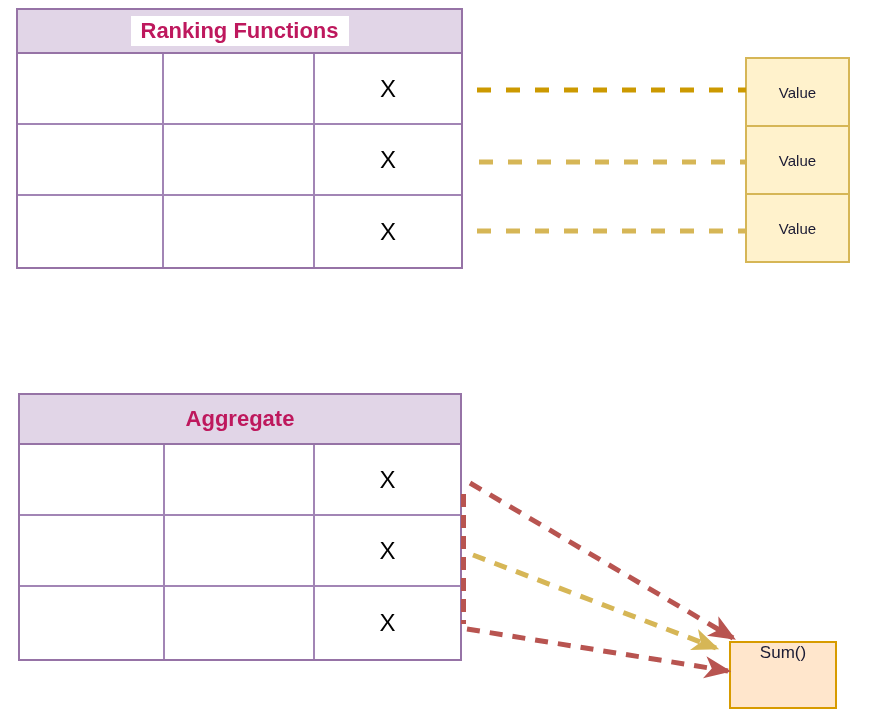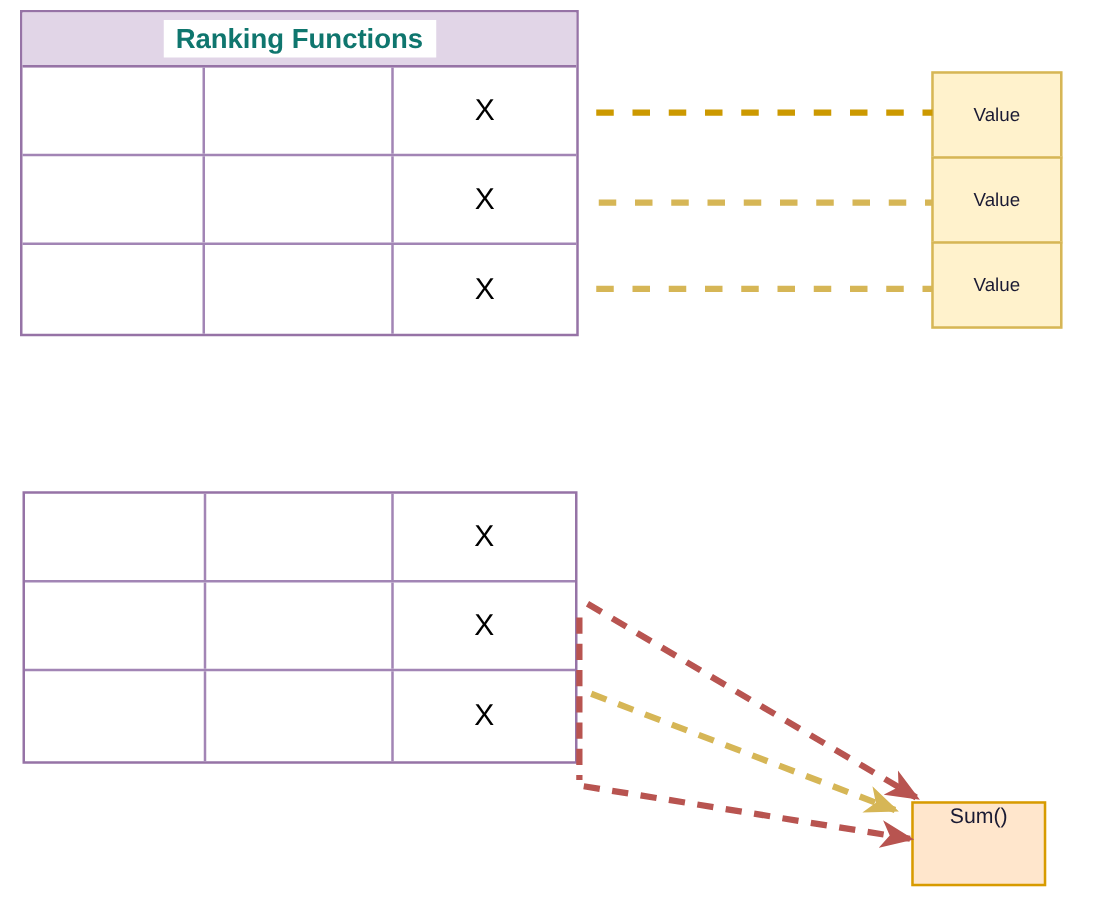--- a/index.html
+++ b/index.html
@@ -22,21 +22,21 @@
     flex-direction: column;
   }
   .tbl-header {
     background: #E1D5E7;
     border-bottom: 2px solid #9673A6;
     display: flex;
     align-items: center;
     justify-content: center;
     font-weight: bold;
     font-size: 22px;
-    color: #0f766e;
+    color: #be185d;
   }
   .title-strip { background: #ffffff; padding: 2px 10px; line-height: 1.2; }
   .title-plain { padding: 2px 10px; line-height: 1.2; }
   .t-row { display: flex; border-bottom: 2px solid #A285B5; }
   .t-row:last-child { border-bottom: none; }
   .t-cell {
     flex: 1 1 33%;
     border-right: 2px solid #A285B5;
     display: flex;
     align-items: center;
@@ -118,20 +118,23 @@
     </div>
     <div class="value-box">
       <span>Value</span>
     </div>
     <div class="value-box">
       <span>Value</span>
     </div>
   </div>
 
   <div class="tbl" style="left:18px; top:393px; width:444px;">
+    <div class="tbl-header" style="height:50px;">
+      <span class="title-plain">Aggregate</span>
+    </div>
     <div class="t-row" style="height:71px;">
       <div class="t-cell"></div>
       <div class="t-cell mid"></div>
       <div class="t-cell">X</div>
     </div>
     <div class="t-row" style="height:71px;">
       <div class="t-cell"></div>
       <div class="t-cell mid"></div>
       <div class="t-cell">X</div>
     </div>

